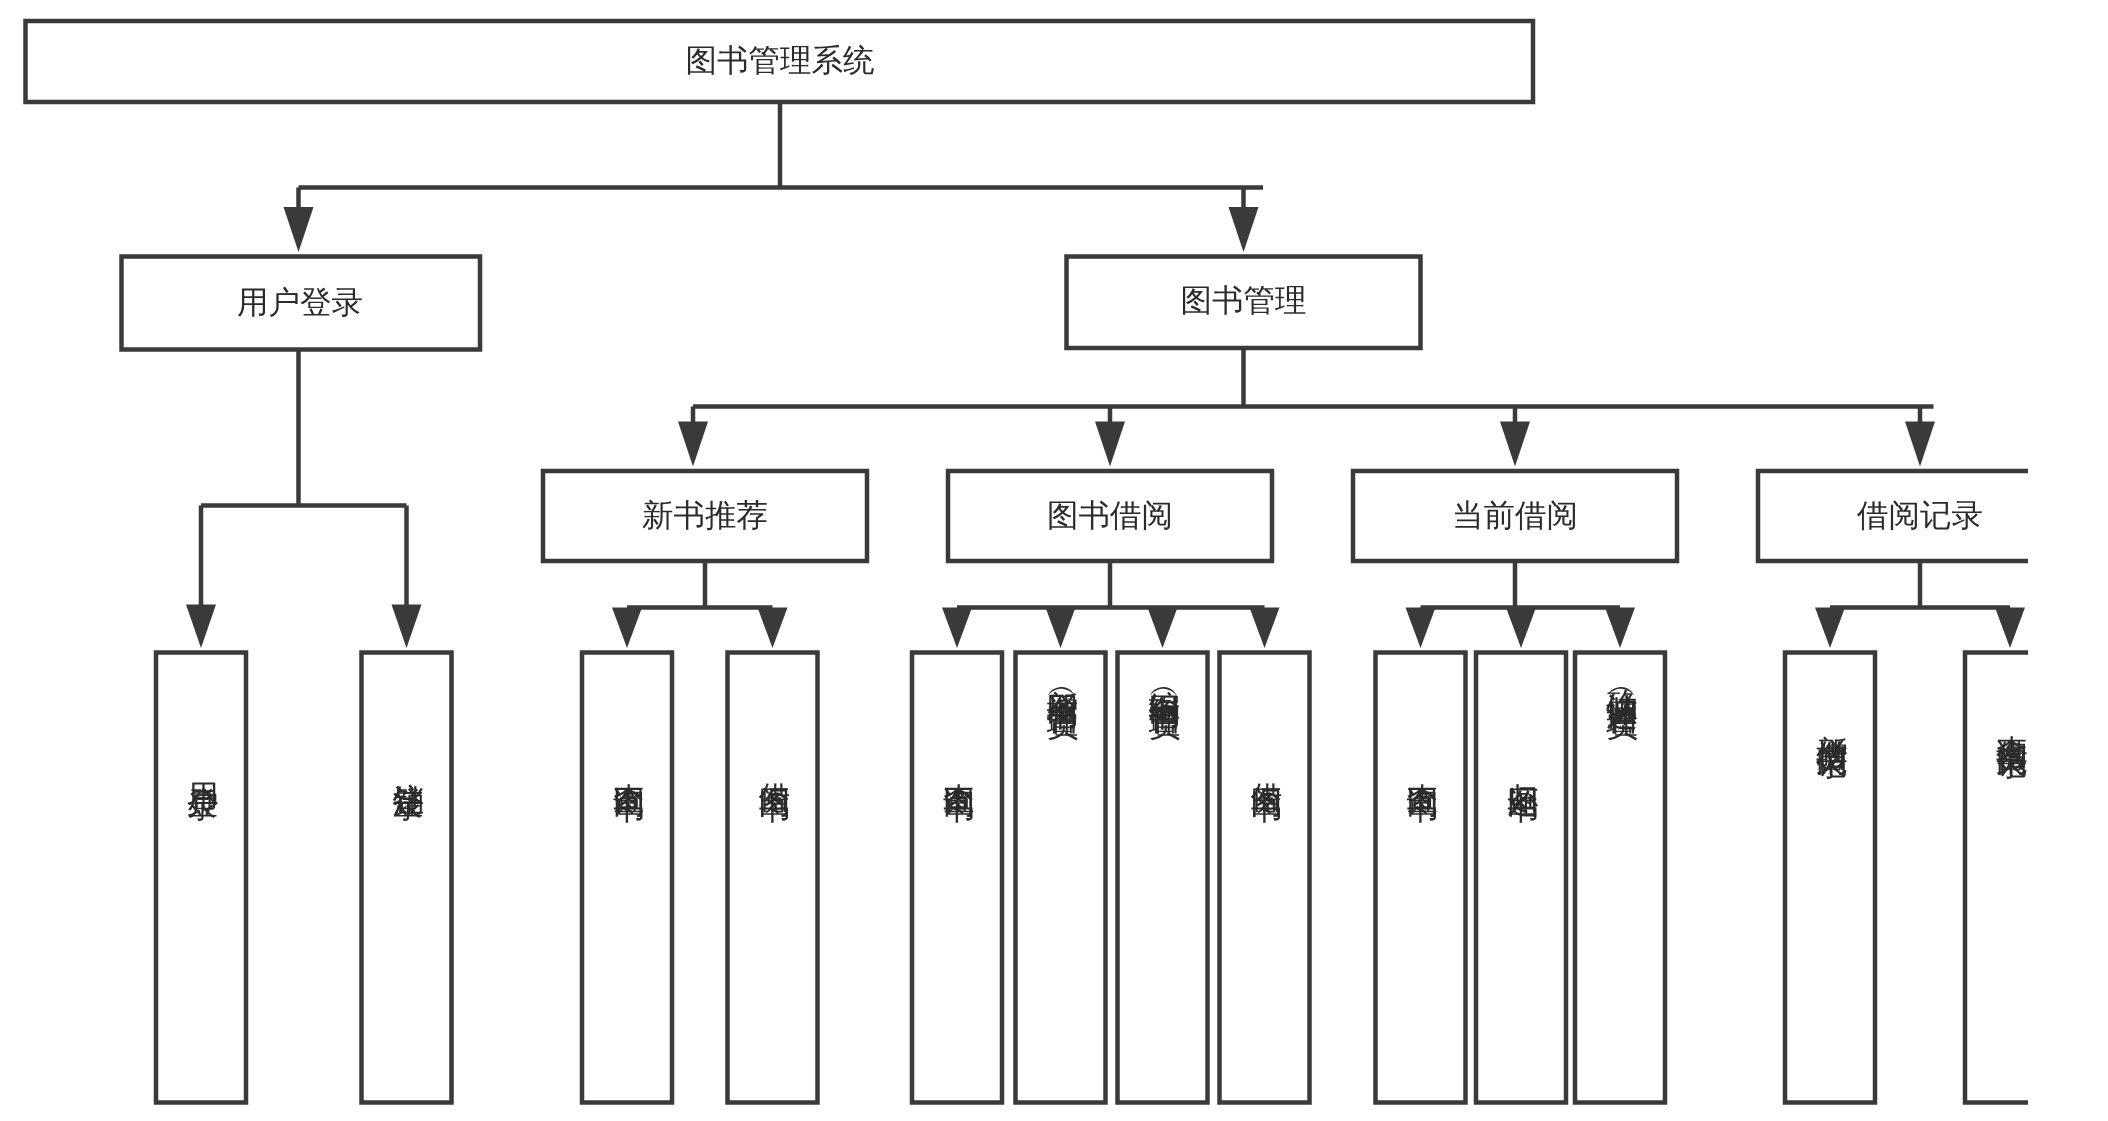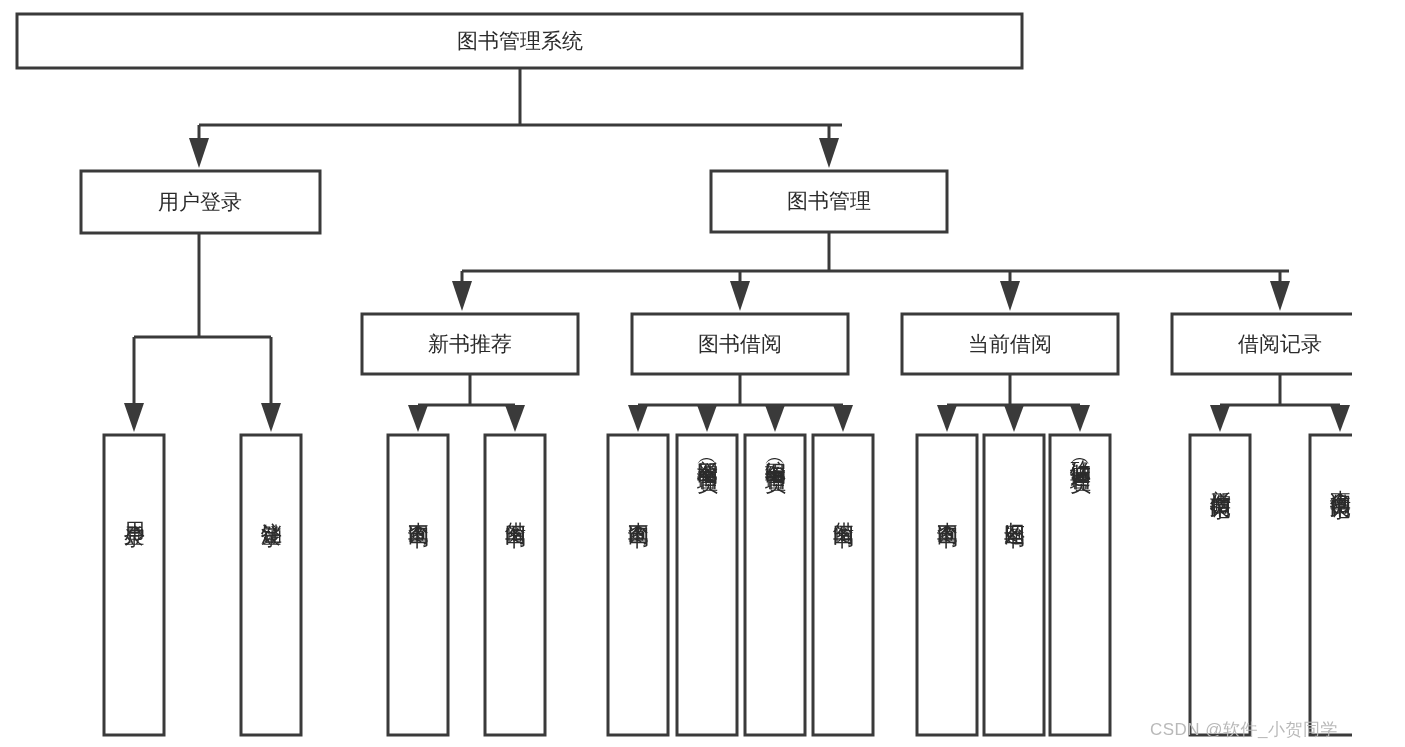--- a/index.html
+++ b/index.html
@@ -224,15 +224,14 @@
   <div class="leaf-label-wrap" style="left:1050px; top:435px; width:60px; height:300px;">
     <span class="leaf-label" style="margin-top:8px;">确认归还（管理员）</span>
   </div>
   <div class="leaf-label-wrap" style="left:1190px; top:435px; width:60px; height:300px;">
     <span class="leaf-label" style="margin-top:38px;">新增借阅记录</span>
   </div>
   <div class="leaf-label-wrap" style="left:1310px; top:435px; width:60px; height:300px;">
     <span class="leaf-label" style="margin-top:38px;">查询借阅记录</span>
   </div>
 
-  <div class="watermark">CSDN @软件_小贺同学</div>
 
 </div>
 
 </body></html>

